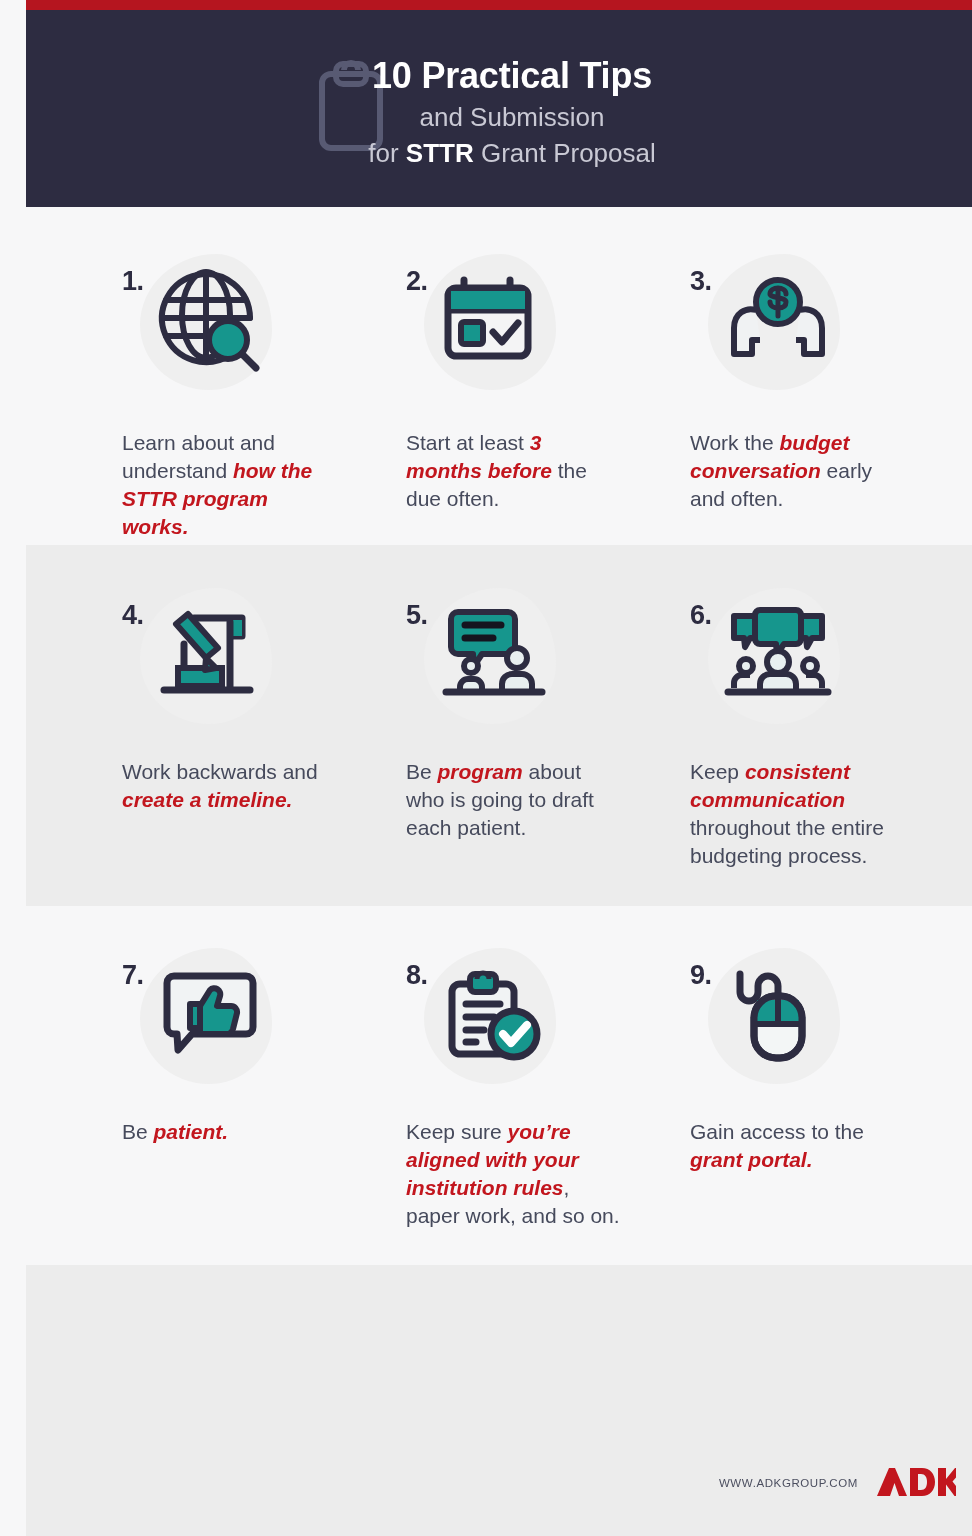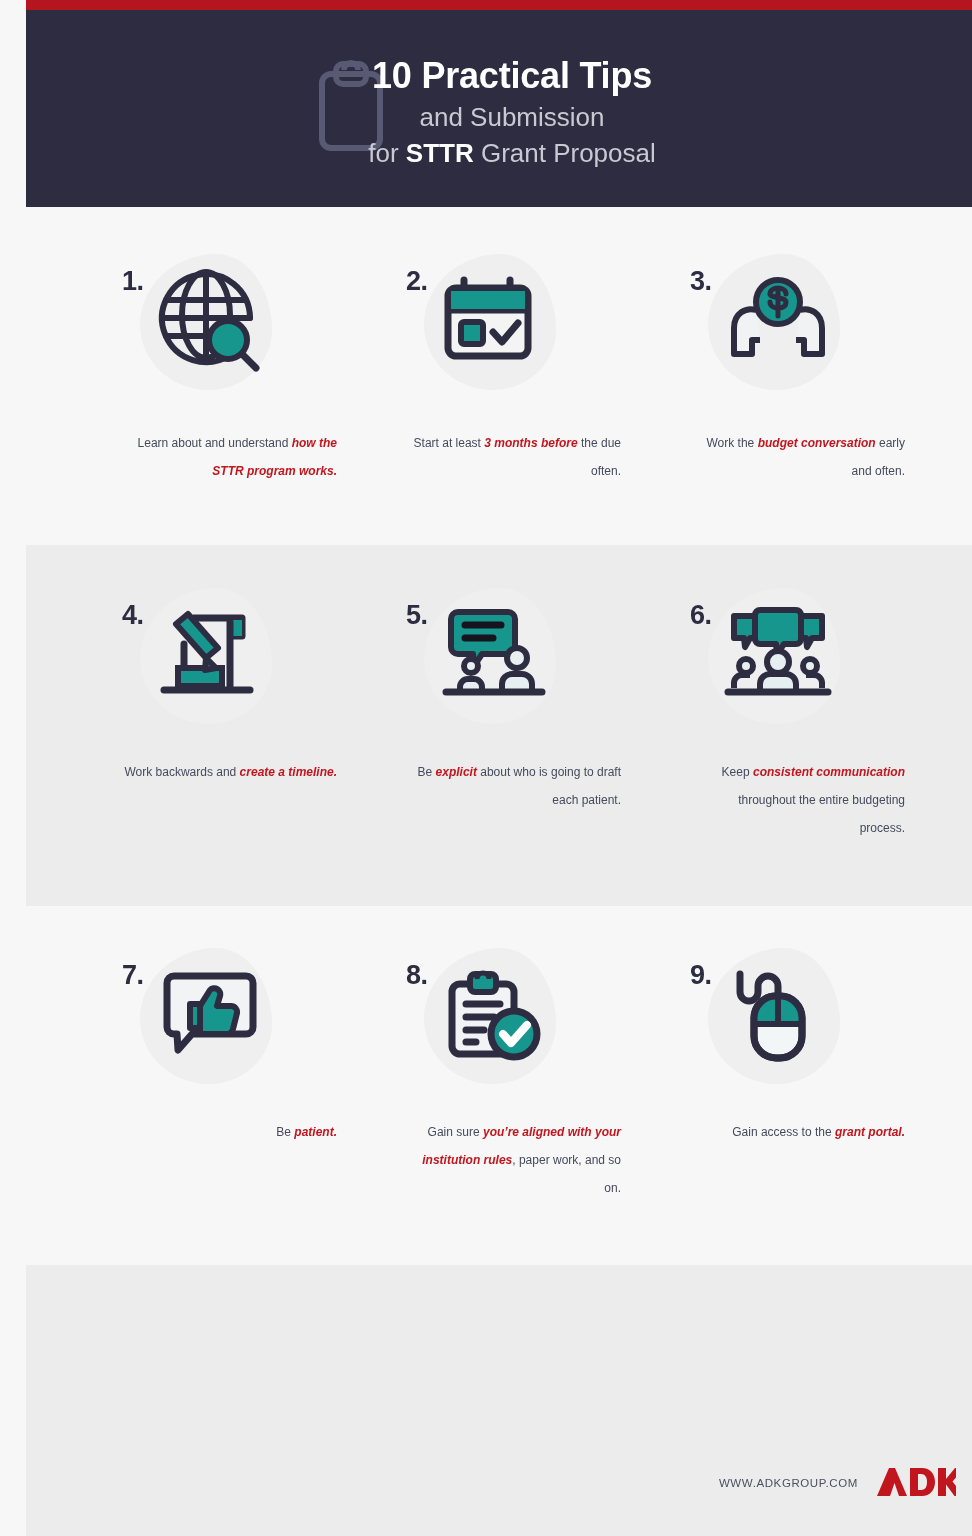--- a/index.html
+++ b/index.html
@@ -124,26 +124,25 @@
     position: absolute;
     left: 22px;
     top: 18px;
     width: 112px;
     height: 112px;
   }
 
   .tip-text {
     position: relative;
     margin-top: 6px;
-    font-size: 12px;
+    font-size: 21px;
     line-height: 28px;
     color: #464a5c;
     font-family: "Liberation Sans", sans-serif;
     width: 215px;
-    text-align: right;
   }
   .tip-text em {
     color: #c2161e;
     font-style: italic;
     font-weight: bold;
   }
 
   
   .row-1 .tip-icon-row { height: 175px; }
 
@@ -334,21 +333,21 @@
           <path d="M20 12h50a7 7 0 0 1 7 7v28a7 7 0 0 1-7 7H44l-8 12-1-12H20a7 7 0 0 1-7-7V19a7 7 0 0 1 7-7z" fill="#16968d" stroke="#2d2c41" stroke-width="6" stroke-linejoin="round"></path>
           <path d="M27 25h36M27 38h28" stroke="#15141f" stroke-width="7" stroke-linecap="round"></path>
           <circle cx="79" cy="58" r="10" fill="#e8eff0" stroke="#2d2c41" stroke-width="6"></circle>
           <path d="M64 92v-8a10 10 0 0 1 10-10h10a10 10 0 0 1 10 10v8" fill="#e8eff0" stroke="#2d2c41" stroke-width="6" stroke-linejoin="round"></path>
           <circle cx="33" cy="66" r="7" fill="#e8eff0" stroke="#2d2c41" stroke-width="6"></circle>
           <path d="M22 92v-5a8 8 0 0 1 8-8h6a8 8 0 0 1 8 8v5" fill="#e8eff0" stroke="#2d2c41" stroke-width="6" stroke-linejoin="round"></path>
           <path d="M8 92h96" stroke="#2d2c41" stroke-width="7" stroke-linecap="round"></path>
         </svg>
       </div>
     </div>
-    <div class="tip-text"><span>Be </span><em>explicit</em><span> about who is going to draft each patient.</span></div>
+    <div class="tip-text"><span>Be </span><em>program</em><span> about who is going to draft each patient.</span></div>
   </div>
 
   <div class="tip tip-col-3" style="top:582px;">
     <div class="tip-icon-row">
       <div class="tip-num">6.</div>
       <div class="icon-wrap">
         <div class="blob"></div>
         <svg class="icon-svg" viewBox="0 0 112 112">
           <path d="M12 16h22v22h-6l-5 9-1-9h-10z" fill="#16968d" stroke="#2d2c41" stroke-width="6" stroke-linejoin="round"></path>
           <path d="M78 16h22v22H90l-5 9-1-9h-6z" fill="#16968d" stroke="#2d2c41" stroke-width="6" stroke-linejoin="round"></path>
@@ -389,21 +388,21 @@
         <svg class="icon-svg" viewBox="0 0 112 112">
           <path d="M22 24h46a8 8 0 0 1 8 8v54a8 8 0 0 1-8 8H22a8 8 0 0 1-8-8V32a8 8 0 0 1 8-8z" fill="#f1f3f4" stroke="#2d2c41" stroke-width="7" stroke-linejoin="round"></path>
           <rect x="32" y="14" width="26" height="18" rx="5" fill="#16968d" stroke="#2d2c41" stroke-width="6"></rect>
           <path d="M39 19a6 6 0 0 1 12 0" fill="#16968d" stroke="#2d2c41" stroke-width="5"></path>
           <path d="M28 44h34M28 57h28M28 70h18M28 82h10" stroke="#2d2c41" stroke-width="7" stroke-linecap="round"></path>
           <circle cx="76" cy="74" r="23" fill="#16968d" stroke="#2d2c41" stroke-width="7"></circle>
           <path d="M65 74l8 9 16-18" fill="none" stroke="#ffffff" stroke-width="8" stroke-linecap="round" stroke-linejoin="round"></path>
         </svg>
       </div>
     </div>
-    <div class="tip-text"><span>Gain sure </span><em>you’re aligned with your institution rules</em><span>, paper work, and so on.</span></div>
+    <div class="tip-text"><span>Keep sure </span><em>you’re aligned with your institution rules</em><span>, paper work, and so on.</span></div>
   </div>
 
   <div class="tip tip-col-3" style="top:942px;">
     <div class="tip-icon-row">
       <div class="tip-num">9.</div>
       <div class="icon-wrap">
         <div class="blob"></div>
         <svg class="icon-svg" viewBox="0 0 112 112">
           <path d="M56 36V26a10 10 0 0 0-20 0v6a9 9 0 0 1-18 0V14" fill="none" stroke="#2d2c41" stroke-width="7" stroke-linecap="round" stroke-linejoin="round"></path>
           <rect x="32" y="36" width="48" height="62" rx="22" fill="#f3f6f6" stroke="#2d2c41" stroke-width="7"></rect>

